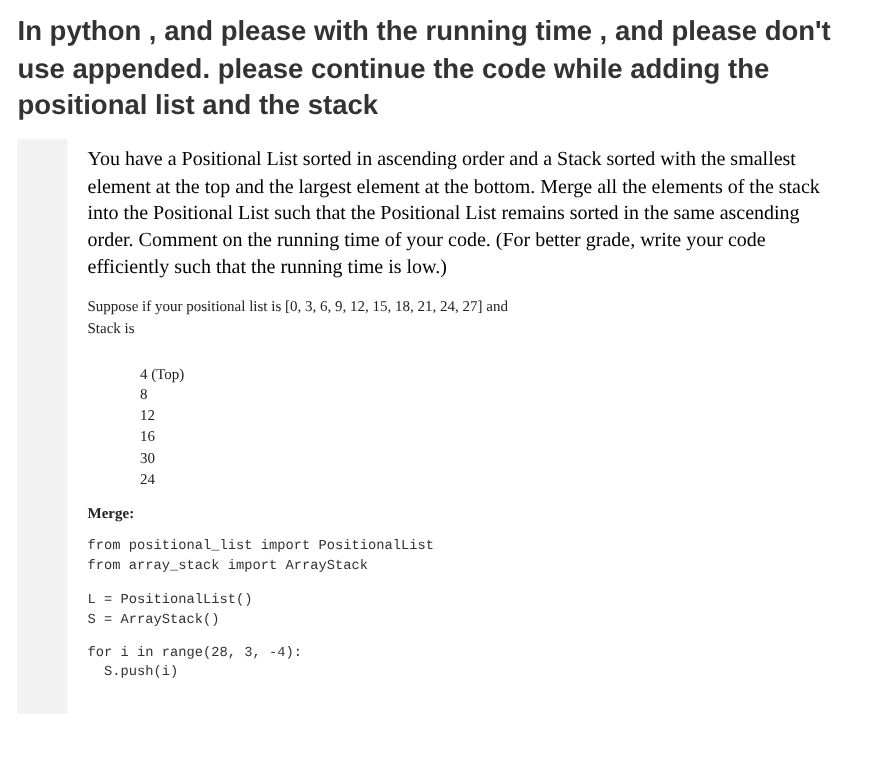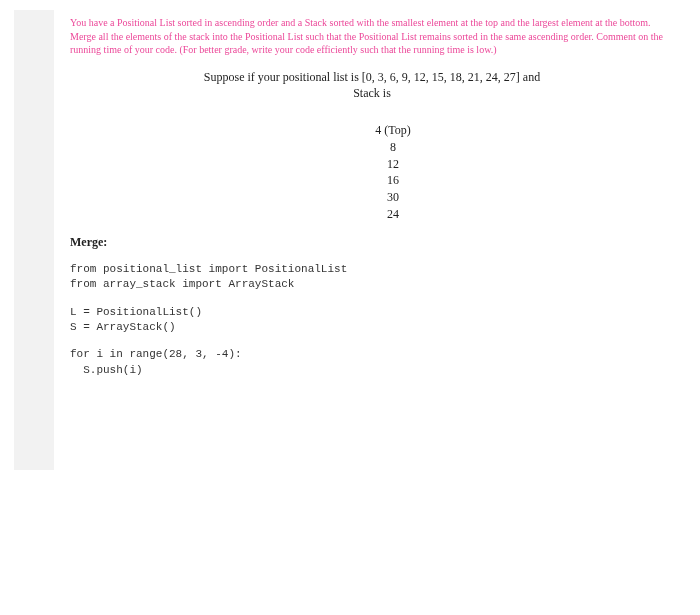--- a/index.html
+++ b/index.html
@@ -33,32 +33,31 @@
       background: #f2f2f2;
       flex-shrink: 0;
       min-height: 460px;
     }
     .inner-content {
       flex: 1;
       padding: 6px 12px 6px 6px;
     }
     .problem-text {
       font-family: "Times New Roman", Times, serif;
-      font-size: 10px;
+      font-size: 16px;
       line-height: 1.35;
-      color: #ec4899;
+      color: #000000;
       margin-bottom: 12px;
     }
     .example-block {
       font-family: "Times New Roman", Times, serif;
       font-size: 12px;
       line-height: 1.4;
       color: #222;
       margin-bottom: 12px;
-      text-align: center;
     }
     .stack-items {
       padding-left: 42px;
       margin-top: 20px;
     }
     .stack-items .row {
       display: block;
     }
     .hints-label {
       font-family: "Times New Roman", Times, serif;
@@ -73,20 +72,21 @@
       line-height: 1.4;
       color: #333;
       margin-bottom: 12px;
       white-space: pre;
     }
   </style>
 </head>
 <body>
 
 <div class="container">
+  <h1 class="question-title">In python , and please with the running time , and please don't use appended. please continue the code while adding the positional list and the stack</h1>
 
   <div class="content-block">
     <div class="gutter"></div>
 
     <div class="inner-content">
 
       <p class="problem-text">You have a Positional List sorted in ascending order and a Stack sorted with the smallest element at the top and the largest element at the bottom. Merge all the elements of the stack into the Positional List such that the Positional List remains sorted in the same ascending order. Comment on the running time of your code. (For better grade, write your code efficiently such that the running time is low.)</p>
 
       <div class="example-block">
         <div>Suppose if your positional list is [0, 3, 6, 9, 12, 15, 18, 21, 24, 27] and</div>

